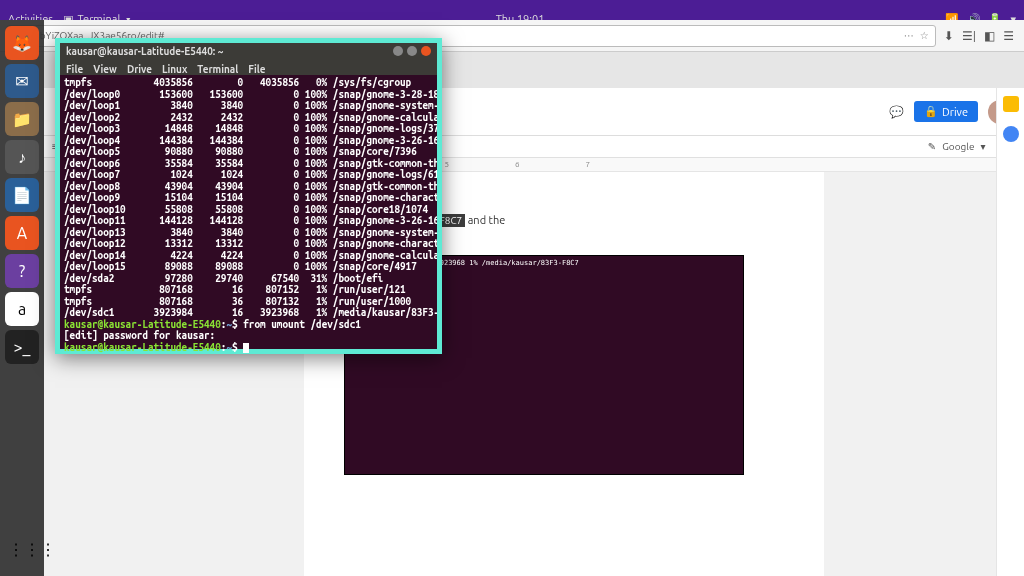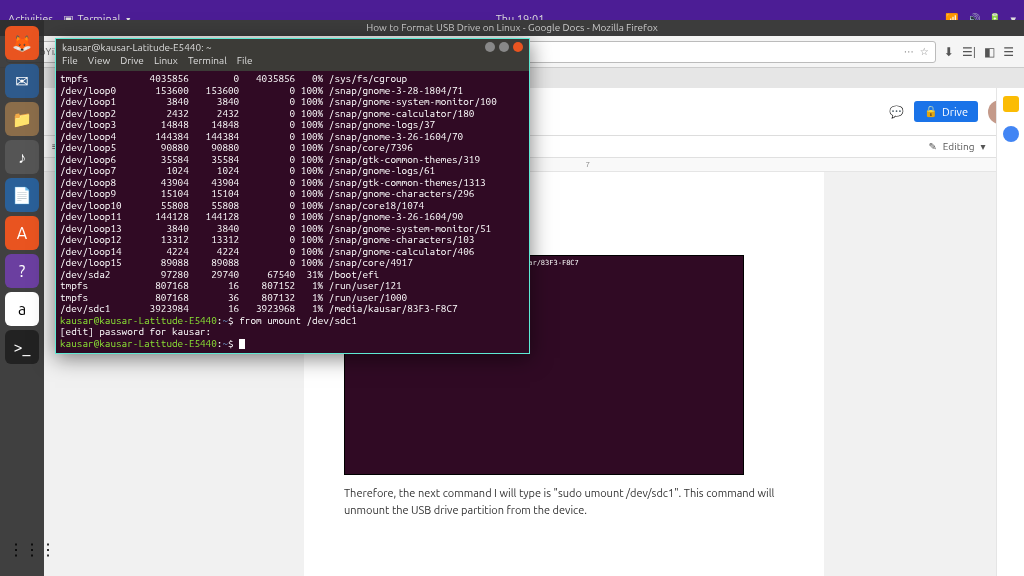--- a/index.html
+++ b/index.html
@@ -99,36 +99,37 @@
   display: flex; align-items: center; justify-content: center;
   font-size: 16px; color: #fff;
 }
 .launcher-grid {
   margin-top: auto; margin-bottom: 8px;
   width: 28px; height: 28px;
   font-size: 16px; text-align: center;
 }
 .term-window {
   position: absolute; top: 38px; left: 55px;
-  width: 475px; height: 316px;
+  width: 387px; height: 316px;
   background: #300a24; color: #fff;
-  border: 1px solid #5eead4;
+  border: 5px solid #5eead4;
   box-shadow: 0 4px 20px rgba(0,0,0,0.5);
+  font-weight: bold;
 }
 .term-title {
   height: 16px; background: #3c3b37; color: #ddd;
   font-size: 10px; display: flex; align-items: center;
   padding: 0 6px; justify-content: space-between;
 }
 .term-btns { display: flex; gap: 4px; }
 .term-btn { width: 10px; height: 10px; border-radius: 50%; background: #888; }
 .term-btn.close { background: #e95420; }
 .term-menu {
   height: 16px; background: #3c3b37; color: #ddd;
-  font-size: 10px; display: flex; align-items: flex-start;
+  font-size: 10px; display: flex; align-items: flex-end;
   padding: 0 6px; gap: 10px;
 }
 .term-body {
   font-family: "Ubuntu Mono", monospace; font-size: 10px;
   line-height: 11.5px; padding: 2px 4px; white-space: pre;
   overflow: hidden;
 }
 .prompt-user { color: #8ae234; }
 .prompt-path { color: #729fcf; }
 .cursor { display: inline-block; width: 6px; height: 10px; background: #fff; vertical-align: middle; }
@@ -148,21 +149,20 @@
   <div class="center">Thu 19:01</div>
   <div class="right">
     <span>📶</span>
     <span>🔊</span>
     <span>🔋</span>
     <span>▾</span>
   </div>
 </div>
 
 <div class="ff-window">
-  <div class="ff-titlebar">How to Format USB Drive on Linux - Google Docs - Mozilla Firefox</div>
   <div class="ff-toolbar">
     <div class="urlbar">
       <span class="lock">🔒</span>
       <span>kabYiZQXaa_JX3ae56ro/edit#</span>
       <span style="margin-left:auto;display:flex;gap:6px;color:#888">
         <span>⋯</span>
         <span>☆</span>
       </span>
     </div>
     <div class="ff-actions">
@@ -194,41 +194,40 @@
         <span>|</span>
         <span>⇅</span>
         <span>☷</span>
         <span>☰</span>
         <span>⇤</span>
         <span>⇥</span>
         <span>✕</span>
       </div>
       <div class="docs-tgroup">
         <span>✎</span>
-        <span>Editing</span>
+        <span>Google</span>
         <span>▾</span>
         <span style="margin-left:12px">|</span>
         <span>ˆ</span>
       </div>
     </div>
     <div class="docs-ruler">
       <span>4</span>
       <span>5</span>
       <span>6</span>
       <span>7</span>
     </div>
     <div class="docs-body">
       <div class="doc-paper">
         <div>
           <span class="doc-path">/media/kausar/83F3-F8C7</span>
           <span> and the</span>
         </div>
         <div class="doc-txt1">r df is /dev/sdc1.</div>
         <div class="doc-img1"><span>/dev/sdc1        3923984       16   3923968   1% /media/kausar/83F3-F8C7</span></div>
-        <div>Therefore, the next command I will type is "sudo umount /dev/sdc1". This command will unmount the USB drive partition from the device.</div>
       </div>
     </div>
   </div>
 
   <div class="docs-sidepanel">
     <div class="side-icon" style="background:#fbbc04"></div>
     <div class="side-icon" style="background:#4285f4;border-radius:50%"></div>
   </div>
 </div>
 

